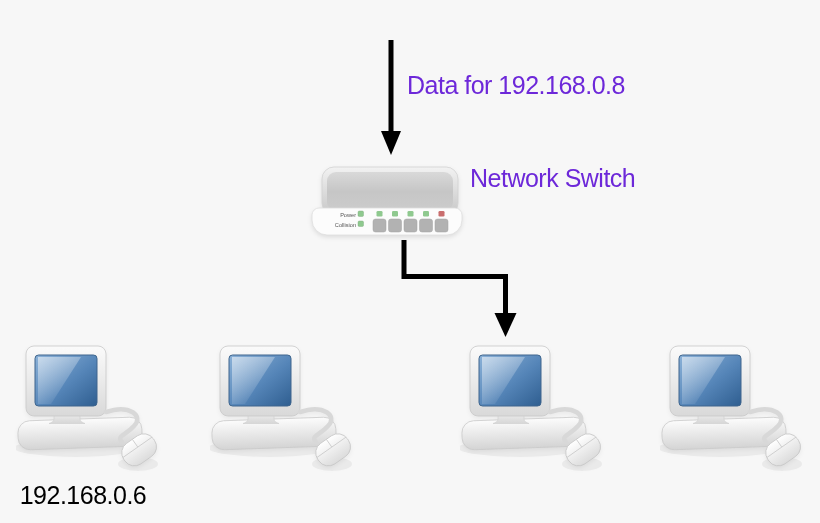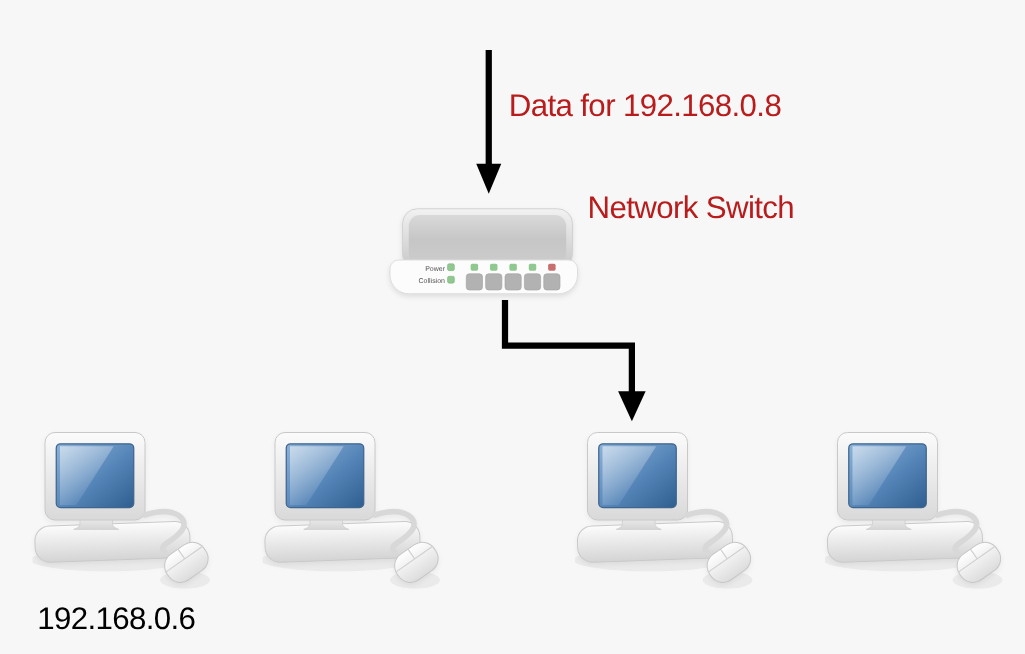--- a/index.html
+++ b/index.html
@@ -3,35 +3,35 @@
 <meta charset="utf-8">
 <style>
   html,body{margin:0;padding:0;background:#f7f7f7;}
   .stage{
     position:relative;width:820px;height:523px;background:#f7f7f7;overflow:hidden;
     font-family:"Liberation Sans",sans-serif;color:#000;
   }
   .arrows{position:absolute;left:0;top:0;width:820px;height:523px;}
   .label{
     position:absolute;font-size:25px;letter-spacing:-0.5px;line-height:1;
-    color:#b91c1c;white-space:nowrap;
+    color:#6d28d9;white-space:nowrap;
   }
   .flow-label{left:407px;top:73px;}
-  .switch-label{left:470px;top:154px;text-align:right;}
+  .switch-label{left:470px;top:166px;text-align:right;}
   .switch-wrap{position:absolute;left:308px;top:162px;width:158px;height:76px;
     filter:drop-shadow(0 2px 2px rgba(0,0,0,0.10));}
   .switch-wrap svg{display:block;}
   svg text{font-family:"Liberation Sans",sans-serif;}
   .computer{position:absolute;top:342px;width:170px;height:180px;}
   .computer .icon{display:block;filter:drop-shadow(0 2px 2px rgba(0,0,0,0.06));}
   .computer .ip{
     position:absolute;top:141px;left:0;width:134px;text-align:center;
     font-size:25px;letter-spacing:-0.5px;line-height:1;white-space:nowrap;
   }
-  .pc1{left:26px;} .pc2{left:210px;} .pc3{left:460px;} .pc4{left:660px;}
+  .pc1{left:16px;} .pc2{left:210px;} .pc3{left:460px;} .pc4{left:660px;}
   .defs-holder{position:absolute;width:0;height:0;overflow:hidden;}
 </style>
 </head>
 <body>
 
 <div class="stage">
 
   <svg class="defs-holder" aria-hidden="true">
     <defs>
       <linearGradient id="g-mon" x1="0" y1="0" x2="0" y2="1">

